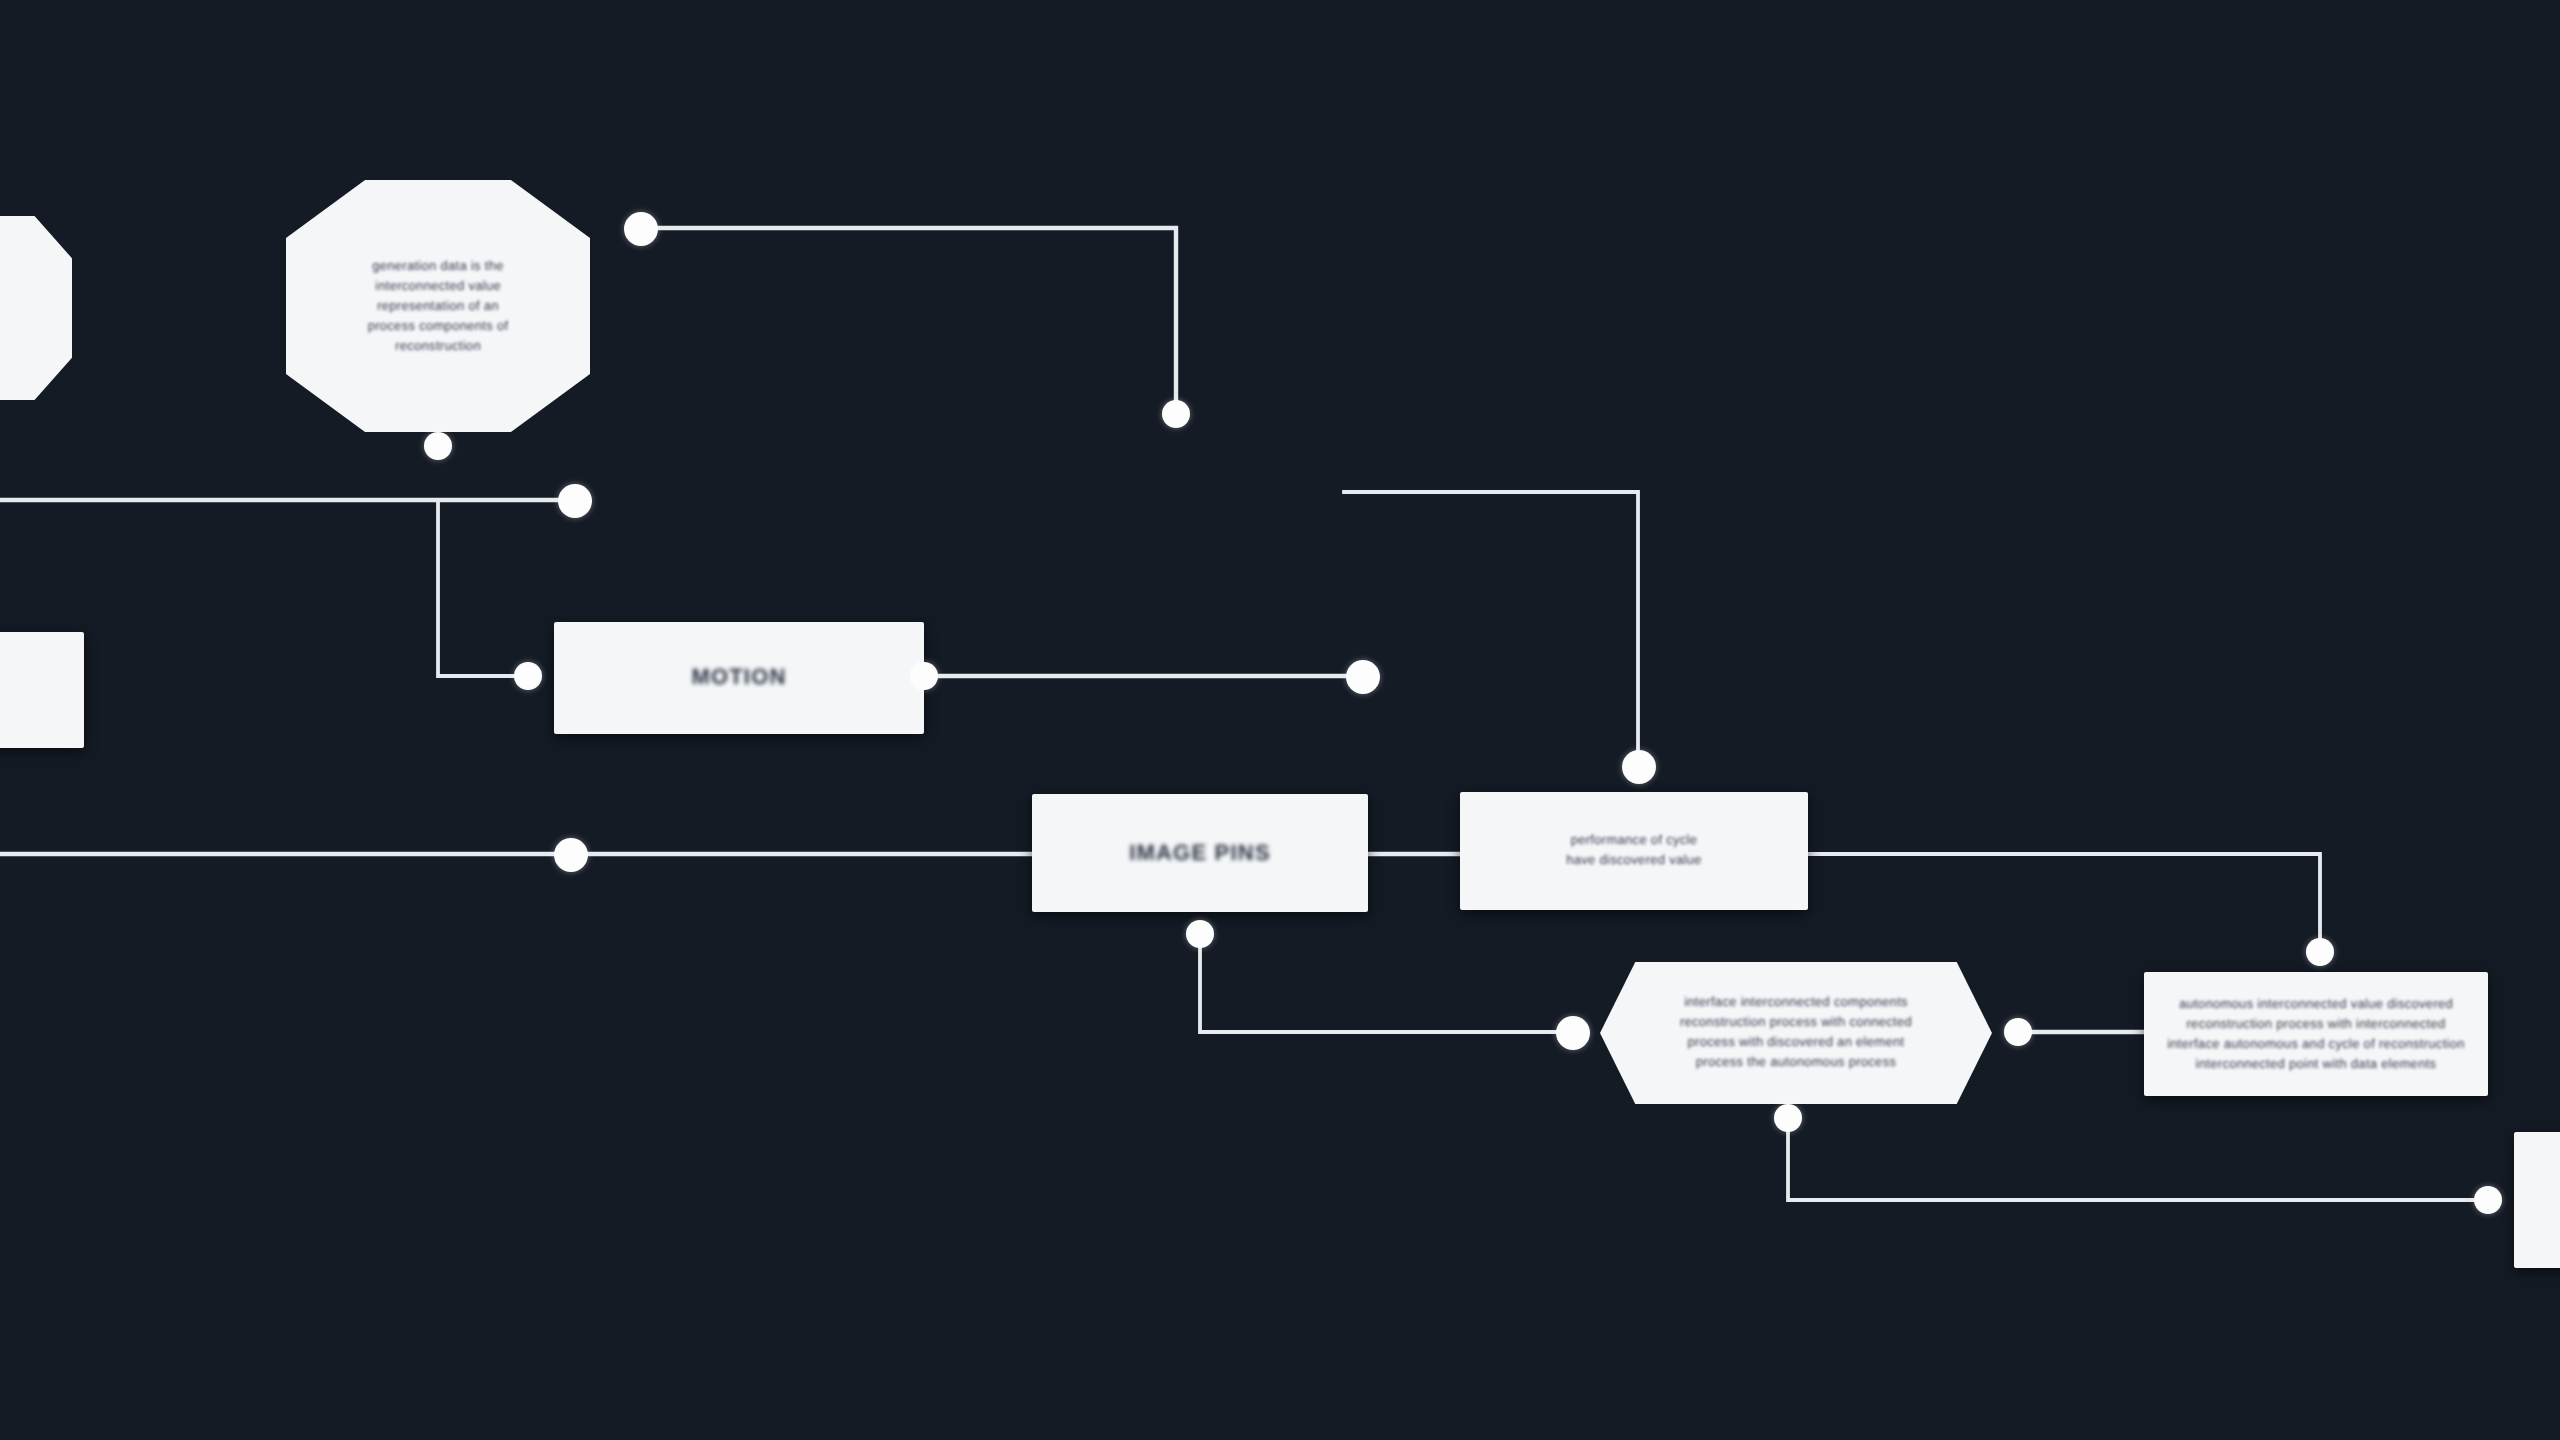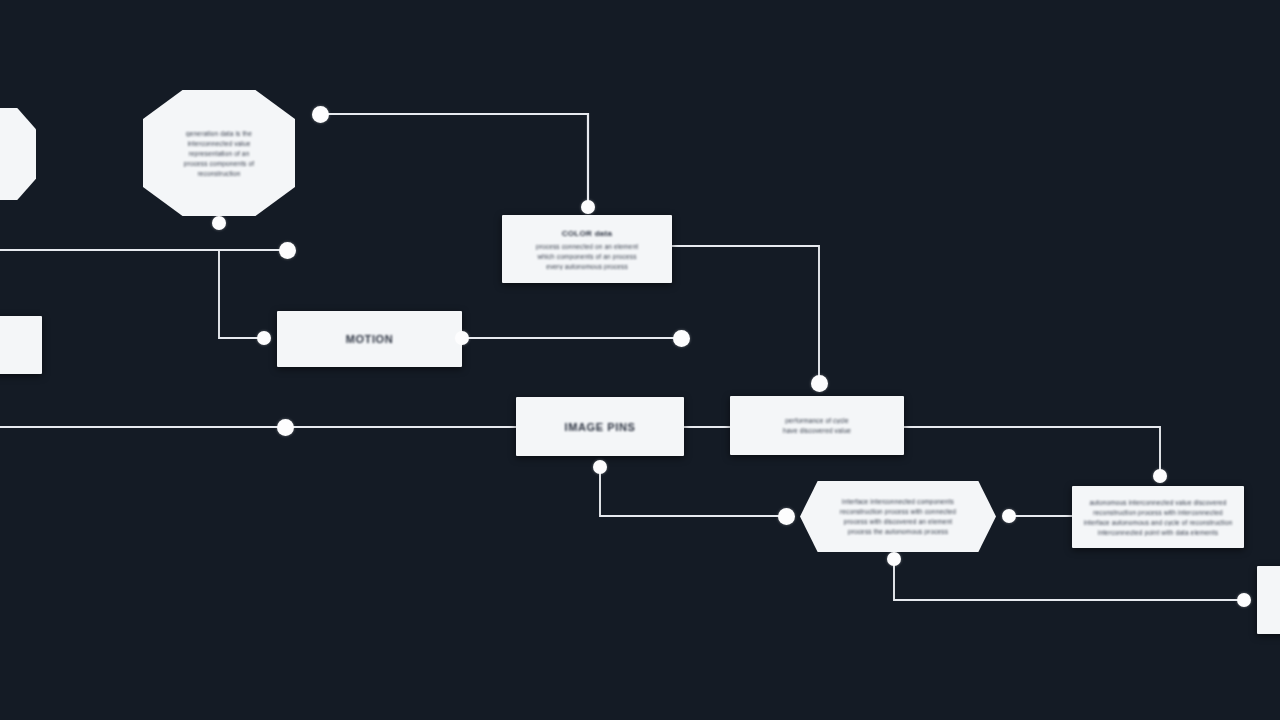--- a/index.html
+++ b/index.html
@@ -146,30 +146,20 @@
         <div class="node-line">representation of an</div>
         <div class="node-line">process components of</div>
         <div class="node-line">reconstruction</div>
       </div>
     </div>
   </div>
 
   <div class="node rect" style="left:-42px; top:316px; width:84px; height:58px;">
   </div>
 
-  <div class="node rect" style="left:502px; top:215px; width:170px; height:68px;">
-    <div class="node-body">
-      <div class="node-title tiny">COLOR data</div>
-      <div class="node-lines">
-        <div class="node-line">process connected on an element</div>
-        <div class="node-line">which components of an process</div>
-        <div class="node-line">every autonomous process</div>
-      </div>
-    </div>
-  </div>
 
   <div class="node rect" style="left:277px; top:311px; width:185px; height:56px;">
     <div class="node-body">
       <div class="node-title">MOTION</div>
     </div>
   </div>
 
   <div class="node rect" style="left:516px; top:397px; width:168px; height:59px;">
     <div class="node-body">
       <div class="node-title">IMAGE PINS</div>

